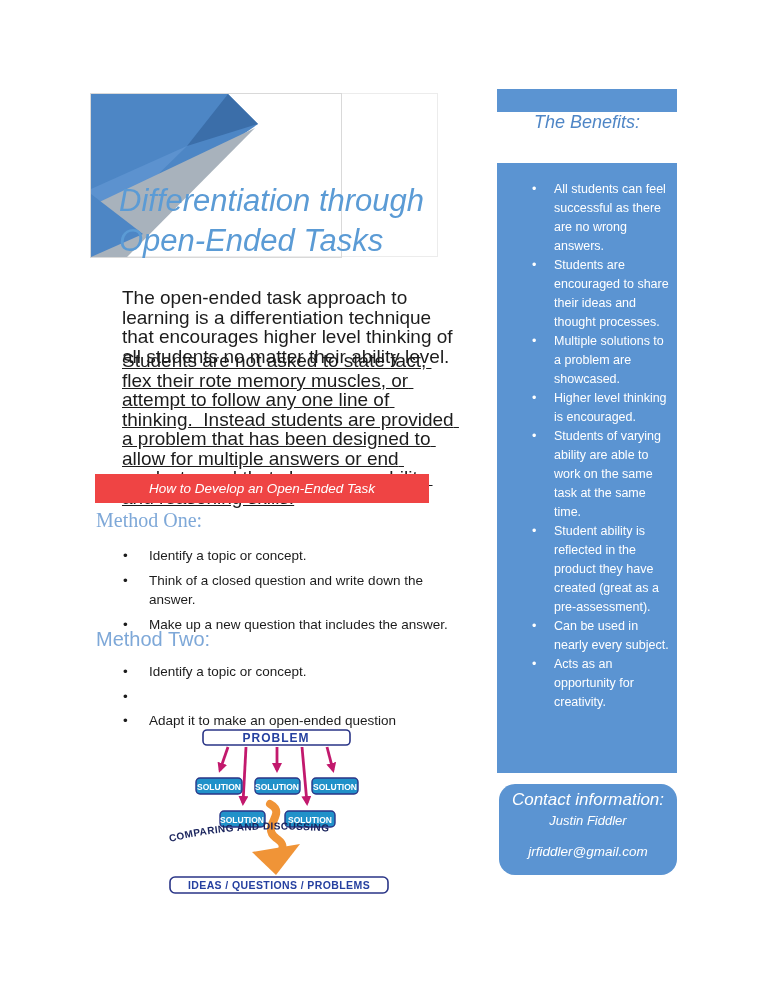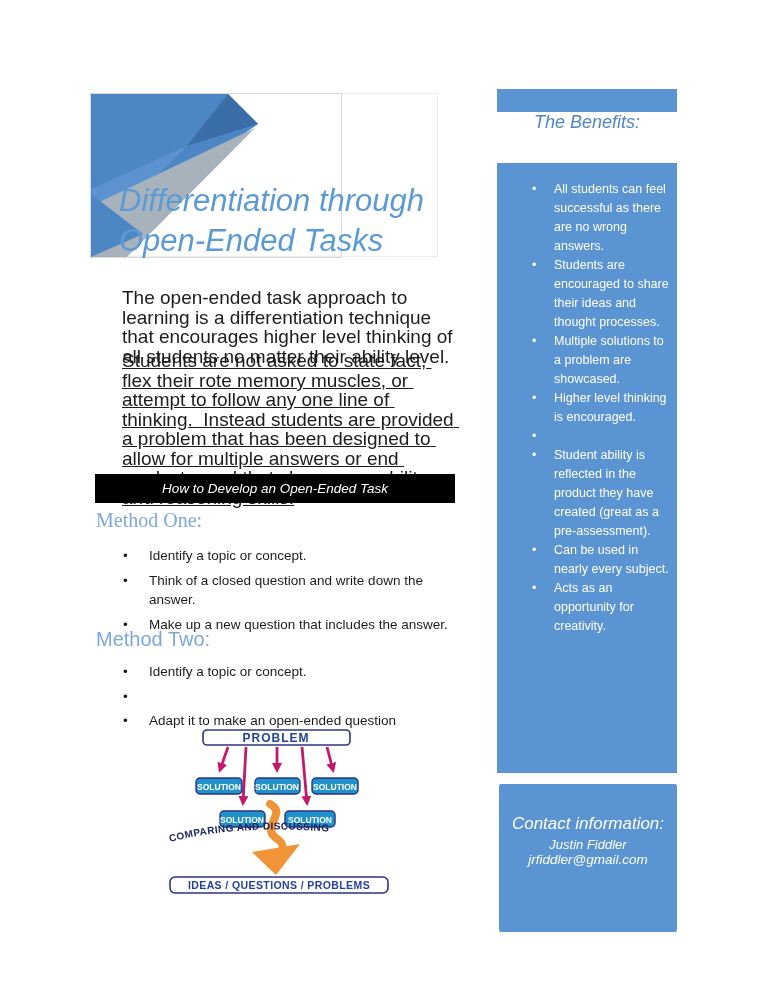--- a/index.html
+++ b/index.html
@@ -13,21 +13,21 @@
   .doc-title{
     position:absolute;left:119px;top:181px;width:340px;
     font-size:31px;line-height:40px;font-style:italic;color:#5b9bd5;z-index:3;
   }
   
   .para{position:absolute;left:122px;width:338px;font-size:19px;line-height:19.5px;white-space:pre-wrap;}
   .para1{top:288px;}
   .para2{top:351px;text-decoration:underline;}
   
   .banner{
-    position:absolute;left:95px;top:474px;width:360px;height:29px;background:#000000;
+    position:absolute;left:95px;top:474px;width:334px;height:29px;background:#ef4444;
     color:#ffffff;font-style:italic;font-size:13.5px;line-height:29px;text-align:center;
   }
   
   .method-heading{position:absolute;left:96px;font-size:20px;color:#7ea8d8;}
   .mh1{top:509px;font-family:Liberation Serif, serif;}
   .mh2{top:628px;}
   .bullet-list{position:absolute;left:122px;width:335px;font-size:13.5px;line-height:19.5px;}
   .bl1{top:546px;}
   .bl2{top:662px;}
   .bullet-item{display:flex;margin-bottom:5px;}
@@ -41,26 +41,26 @@
     font-size:18px;font-style:italic;color:#4f86c6;
   }
   .benefits-panel{
     position:absolute;left:497px;top:163px;width:180px;height:610px;background:#5b94d2;
     box-sizing:border-box;padding:17px 6px 0 34px;color:#ffffff;
   }
   .benefits-list{font-size:12.5px;line-height:19px;}
   .benefits-list .bullet-item{margin-bottom:0;}
   .benefits-list .dot{width:22px;}
   .contact-card{
-    position:absolute;left:499px;top:784px;width:178px;height:148px;background:#5b94d2;
-    border-radius:2px;color:#ffffff;text-align:center;font-style:italic;box-sizing:border-box;padding-top:30px;
+    position:absolute;left:499px;top:784px;width:178px;height:91px;background:#5b94d2;
+    border-radius:16px;color:#ffffff;text-align:center;font-style:italic;box-sizing:border-box;padding-top:6px;
   }
   .contact-heading{font-size:17px;}
   .contact-name{font-size:13px;margin-top:3px;}
-  .contact-email{font-size:13.5px;margin-top:0;}
+  .contact-email{font-size:13.5px;margin-top:16px;}
 </style>
 </head>
 <body>
 
 <div class="page">
 
   <div class="title-frame"></div>
   <div class="header-art">
     <svg width="250" height="163" viewBox="0 0 250 163">
       <polygon points="0,0 137,0 167,30 0,146" fill="#4d86c5"></polygon>
@@ -164,20 +164,21 @@
       <div class="bullet-item">
         <span class="dot">•</span>
         <span>Multiple solutions to a problem are showcased.</span>
       </div>
       <div class="bullet-item">
         <span class="dot">•</span>
         <span>Higher level thinking is encouraged.</span>
       </div>
       <div class="bullet-item">
         <span class="dot">•</span>
+        <span>Students of varying ability are able to work on the same task at the same time.</span>
       </div>
       <div class="bullet-item">
         <span class="dot">•</span>
         <span>Student ability is reflected in the product they have created (great as a pre-assessment).</span>
       </div>
       <div class="bullet-item">
         <span class="dot">•</span>
         <span>Can be used in nearly every subject.</span>
       </div>
       <div class="bullet-item">

